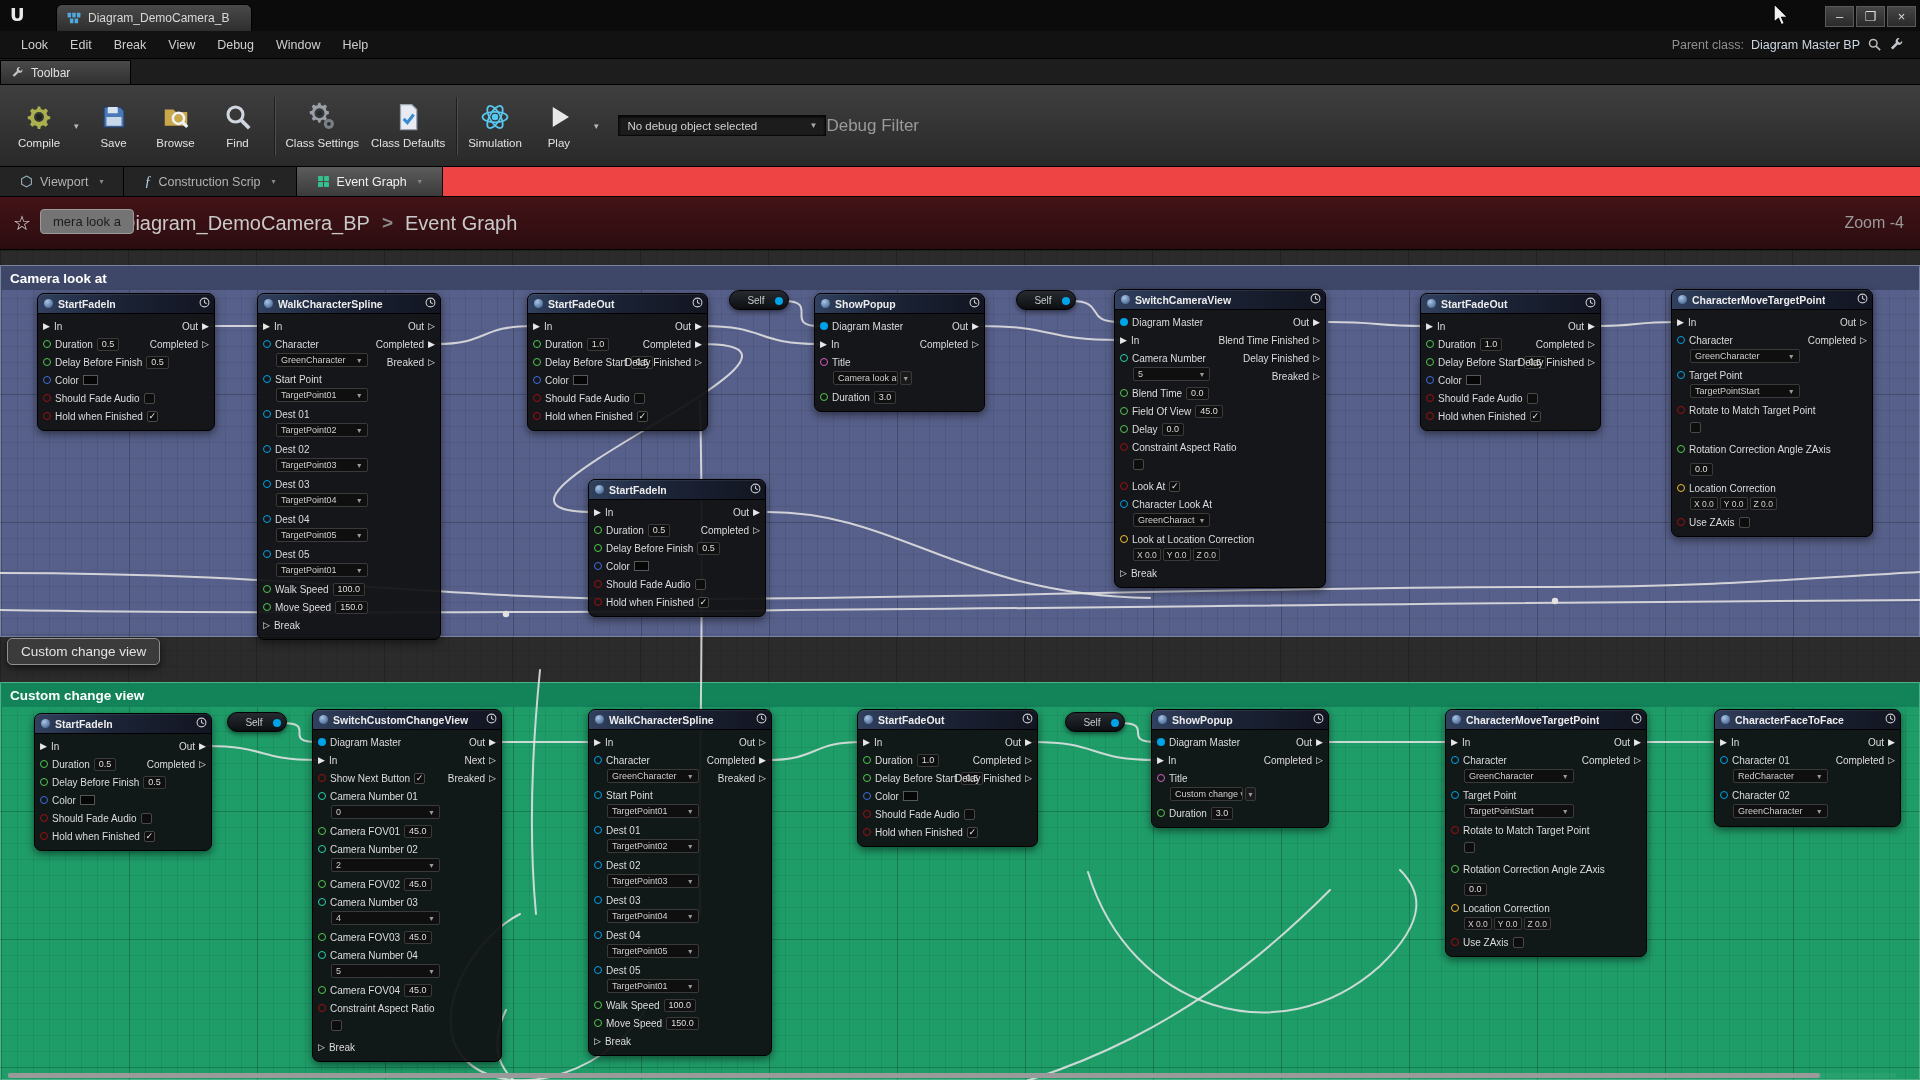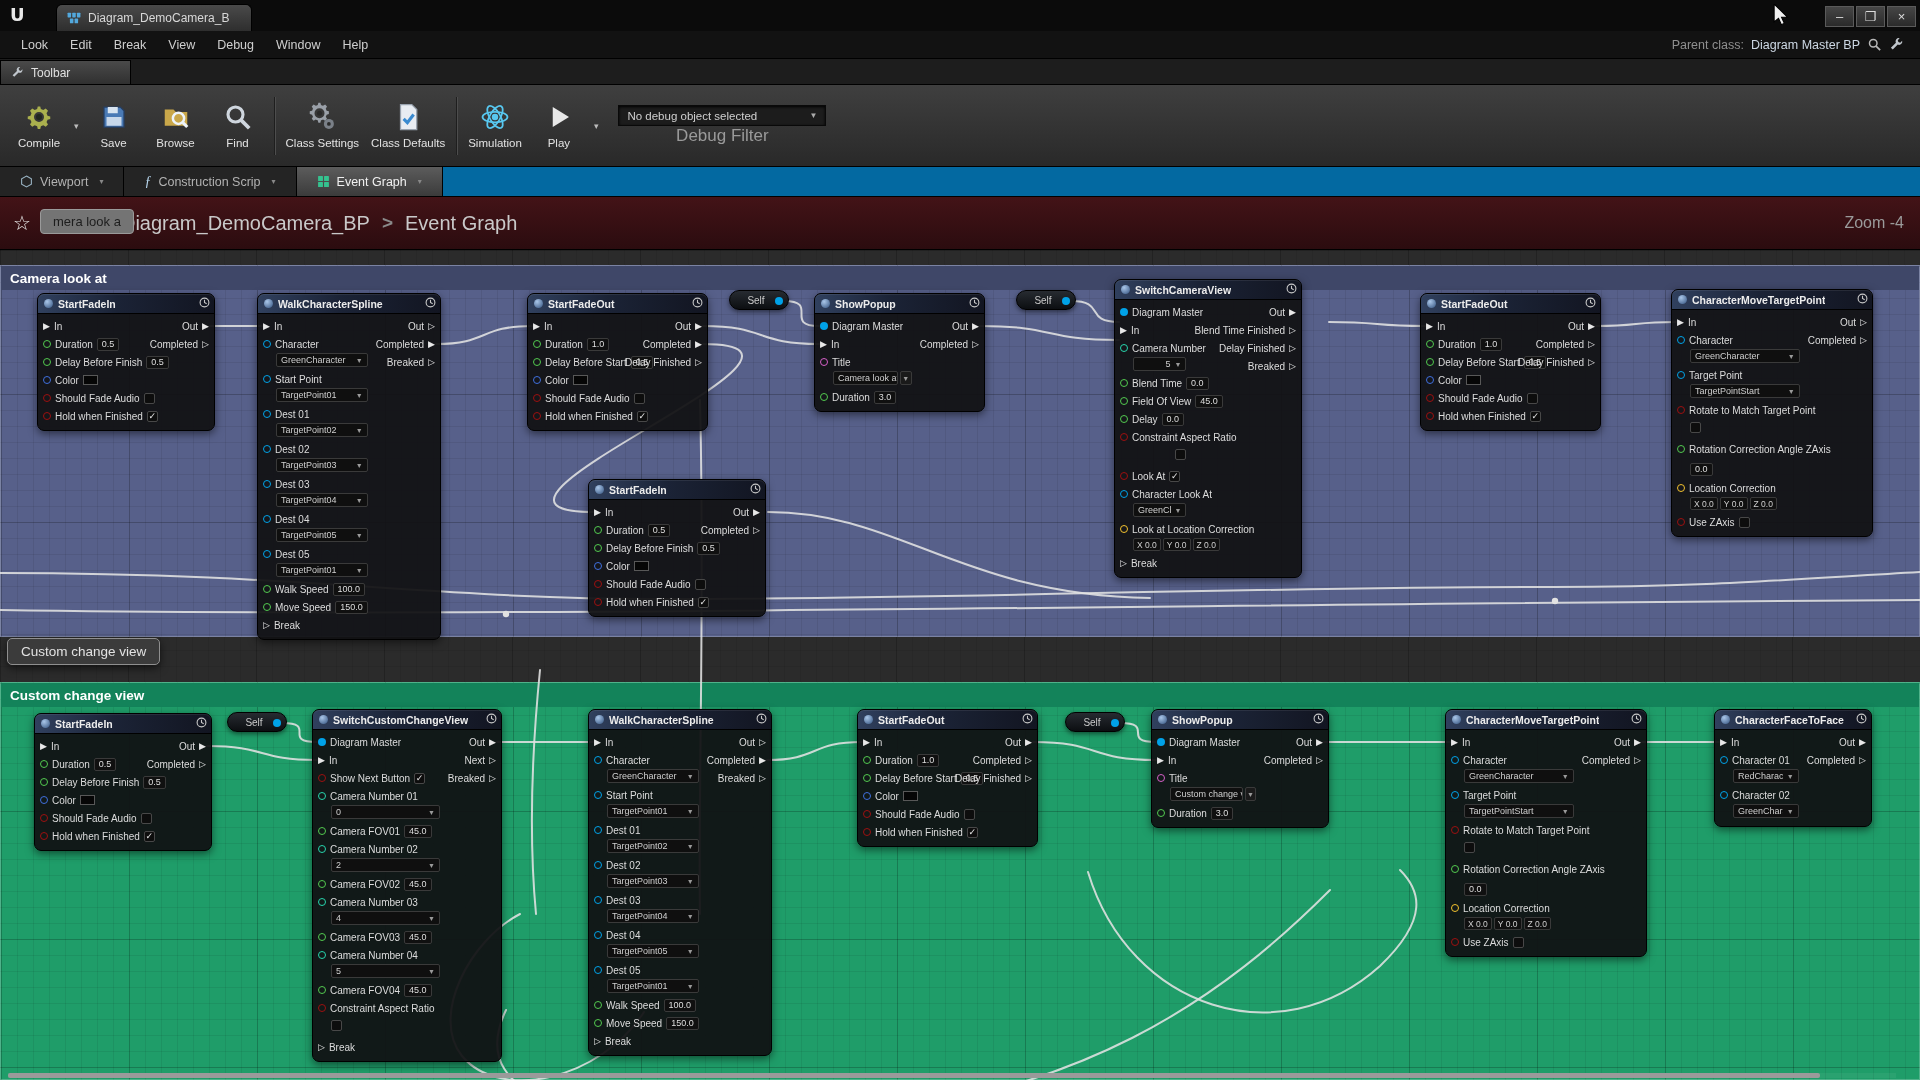--- a/index.html
+++ b/index.html
@@ -24,27 +24,27 @@
 
   
   .tbar-strip { height:26px; background:#1d1d1d; border-bottom:1px solid #000; display:flex; align-items:flex-end; flex:none; }
   .tbar-tab { height:24px; background:linear-gradient(#4a4a4a,#303030); border:1px solid #000; border-bottom:none; display:flex; align-items:center; gap:7px; padding:0 60px 0 10px; font-size:12px; color:#e0e0e0; }
 
   
   .toolbar { height:82px; background:linear-gradient(#3f3f3f,#292929); border-bottom:1px solid #000; display:flex; align-items:center; padding:0 8px; flex:none; }
   .tb-btn { display:flex; flex-direction:column; align-items:center; justify-content:center; min-width:62px; height:74px; gap:5px; color:#e2e2e2; font-size:11.5px; padding:0 6px; }
   .tb-dd-arrow { color:#bbb; font-size:9px; align-self:center; padding:0 4px; }
   .tb-sep { width:1px; height:58px; background:#1e1e1e; box-shadow:1px 0 0 #4d4d4d; margin:0 5px; }
-  .debug-block { margin-left:16px; display:flex; flex-direction:column; align-items:center; }
+  .debug-block { margin-left:16px; display:flex; flex-direction:row; align-items:center; }
   .debug-dd { width:208px; height:21px; background:#1c1c1c; border:1px solid #090909; box-shadow:inset 0 1px 3px #000; color:#cfcfcf; font-size:11.5px; display:flex; align-items:center; padding:0 8px; }
   .debug-dd .arr { margin-left:auto; font-size:8px; color:#aaa; }
   .debug-label { color:#9a9a9a; font-size:17px; }
 
   
-  .doc-tabs { height:30px; background:#0369a1; border-bottom:1px solid #000; display:flex; flex:none; }
+  .doc-tabs { height:30px; background:#ef4444; border-bottom:1px solid #000; display:flex; flex:none; }
   .dtab { display:flex; align-items:center; gap:7px; padding:0 20px; font-size:12.5px; color:#b2b2b2; background:#242424; border-right:1px solid #000; }
   .dtab .darr { font-size:8px; color:#888; margin-left:4px; }
   .dtab.active { background:linear-gradient(#5c5c5c,#3b3b3b); color:#f0f0f0; }
   .ficon { font-style:italic; font-family:"Liberation Serif",serif; color:#b9d8ef; font-size:14px; }
 
   
   .breadcrumb { height:53px; background:linear-gradient(#431317,#2b0c0f); border-bottom:1px solid #000; display:flex; align-items:center; position:relative; flex:none; }
   .star { color:#e8e8e8; font-size:20px; margin-left:13px; z-index:2; }
   .clipped-tip { position:absolute; left:40px; top:12px; background:#747474; border:1px solid #9a9a9a; border-radius:4px; color:#1d1d1d; font-size:13px; padding:4px 12px; z-index:1; }
   .bc-icon { margin-left:52px; }
@@ -590,21 +590,21 @@
               <span class="pin pin-exec">▷</span>
               <span class="plabel">Completed</span>
             </div>
           </div>
         </div>
       </div>
       <div class="self-node" style="left: 1016px; top: 40px;">
         <span>Self</span>
         <span class="pin pin-dot self-pin" style="background: rgb(0, 162, 232);"></span>
       </div>
-      <div class="node" style="left: 1114px; top: 29px; width: 188px; text-align: right;">
+      <div class="node" style="left: 1114px; top: 39px; width: 212px;">
         <div class="node-header">
           <span class="fn-dot"></span>
           <span class="node-title">SwitchCameraView</span>
         </div>
         <span class="node-clock"><svg width="11" height="11" viewBox="0 0 10 10">
             <circle cx="5" cy="5" r="4" fill="none" stroke="#c8c8c8" stroke-width="1"></circle>
             <path d="M5 2.6V5l2 1.2" stroke="#c8c8c8" stroke-width="1" fill="none"></path>
           </svg></span>
         <div class="node-body">
           <div class="col-in">
@@ -1339,21 +1339,21 @@
               <span class="pin pin-exec">▶</span>
               <span class="plabel">Out</span>
             </div>
             <div class="prow out">
               <span class="pin pin-exec">▷</span>
               <span class="plabel">Completed</span>
             </div>
           </div>
         </div>
       </div>
-      <div class="node" style="left: 1714px; top: 459px; width: 158px;">
+      <div class="node" style="left: 1714px; top: 459px; width: 187px;">
         <div class="node-header">
           <span class="fn-dot"></span>
           <span class="node-title">CharacterFaceToFace</span>
         </div>
         <span class="node-clock"><svg width="11" height="11" viewBox="0 0 10 10">
             <circle cx="5" cy="5" r="4" fill="none" stroke="#c8c8c8" stroke-width="1"></circle>
             <path d="M5 2.6V5l2 1.2" stroke="#c8c8c8" stroke-width="1" fill="none"></path>
           </svg></span>
         <div class="node-body">
           <div class="col-in">

